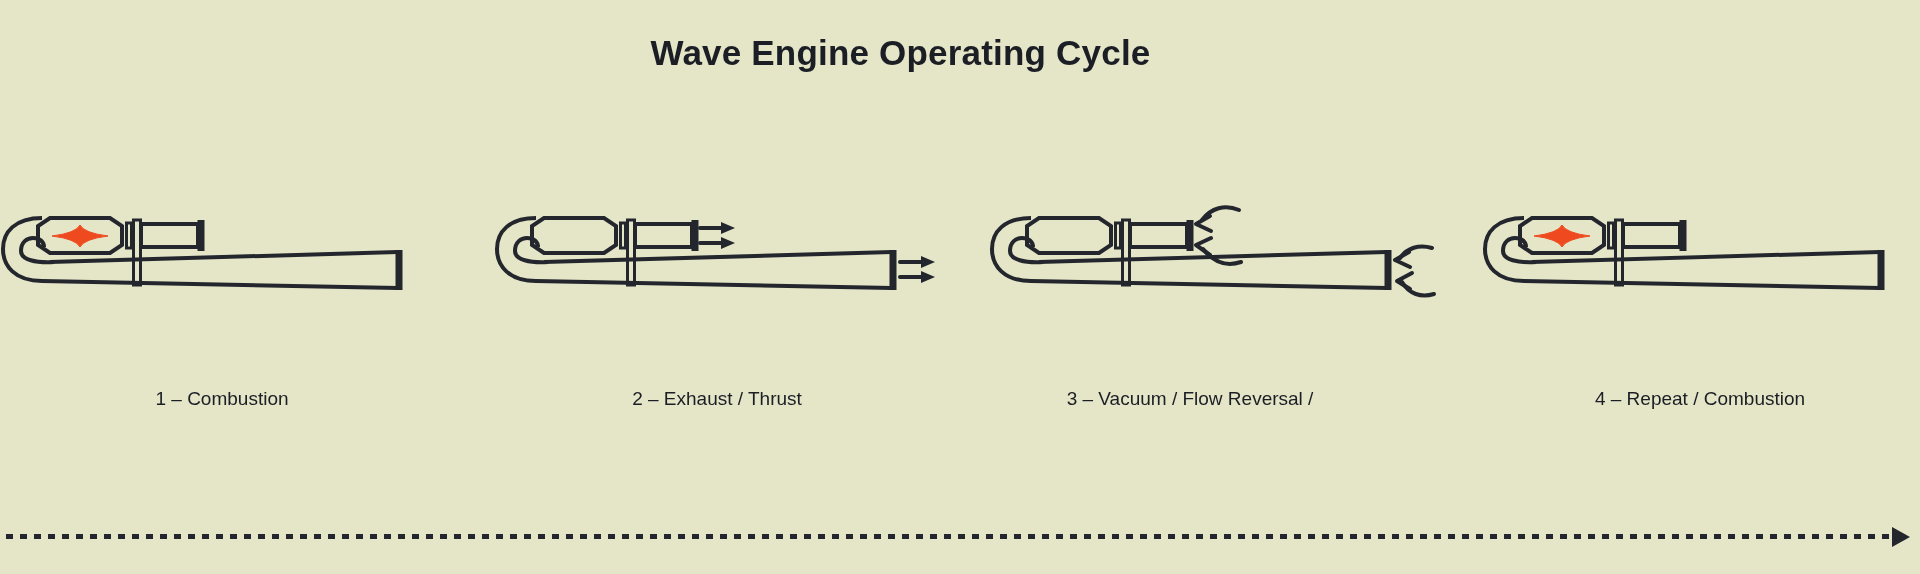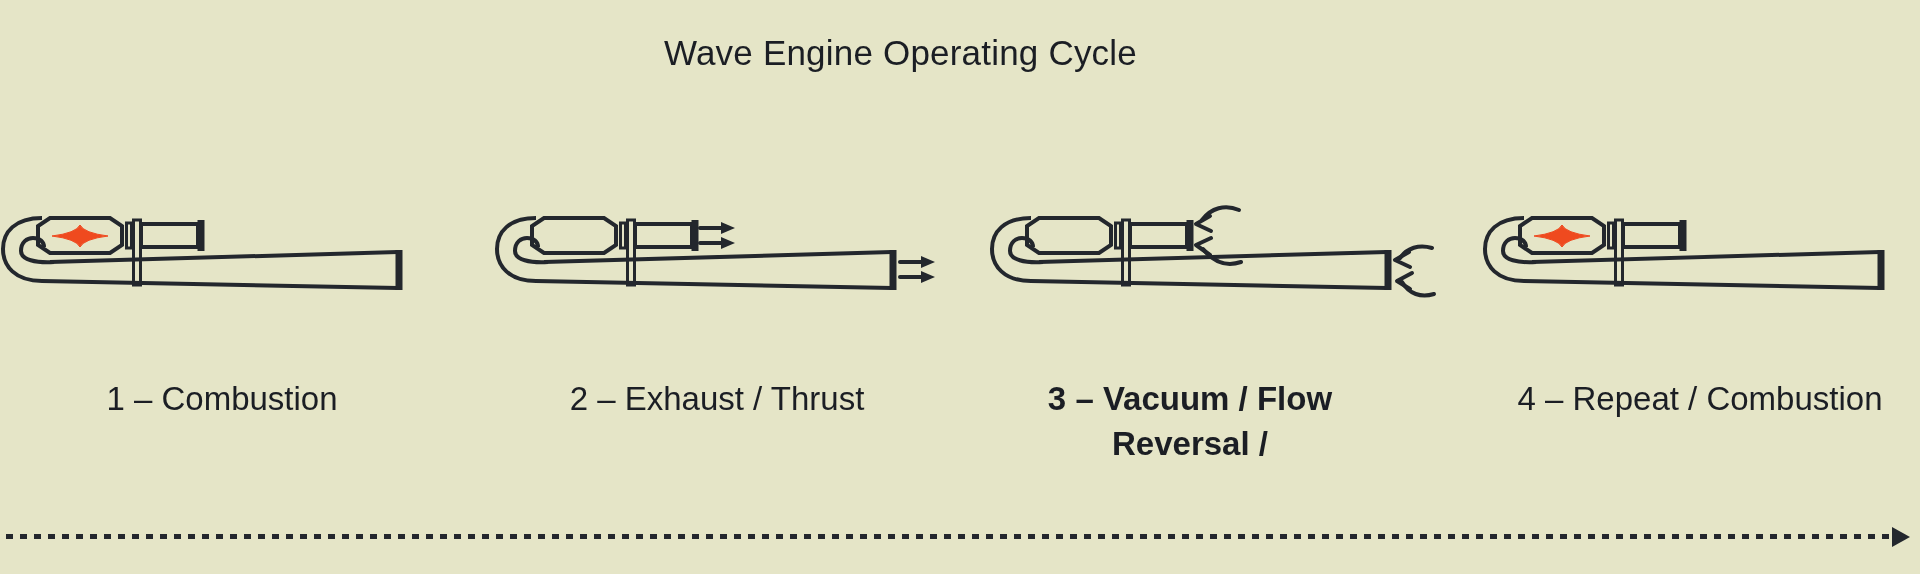--- a/index.html
+++ b/index.html
@@ -13,45 +13,45 @@
   body{
     background:var(--background);
     font-family:"Liberation Sans","DejaVu Sans",sans-serif;
     position:relative;
   }
   .page-title{
     position:absolute;
     top:33px;left:0;width:1801px;
     text-align:center;
     font-size:35px;
-    font-weight:400;
+    font-weight:700;
     color:var(--text);
     letter-spacing:.2px;
   }
   .engine{
     position:absolute;
     top:170px;
     width:470px;height:150px;
   }
   .engine.e1{left:0px;}
   .engine.e2{left:494px;}
   .engine.e3{left:989px;}
   .engine.e4{left:1482px;}
   .caption{
     position:absolute;
     top:376px;
-    font-size:33px;
+    font-size:19px;
     line-height:45px;
     color:var(--text);
     text-align:center;
   }
   .caption span{display:block;}
   .cap1{left:22px;width:400px;}
   .cap2{left:552px;width:330px;}
-  .cap3{left:1005px;width:370px;font-weight:bold;}
+  .cap3{left:1005px;width:370px;}
   .cap4{left:1470px;width:460px;}
   
   .ln{stroke:var(--line);stroke-width:4;fill:none;}
   .thin{stroke:var(--line);stroke-width:3;fill:none;}
   .cap-line{stroke:var(--line);stroke-width:7;fill:none;}
   .spark-shape{fill:var(--spark);stroke:var(--spark);stroke-width:1;}
   .arrow-line{stroke:var(--line);stroke-width:4;fill:none;stroke-linecap:round;}
   .arrow-head{fill:var(--line);stroke:none;}
   .arrow-chev{stroke:var(--line);stroke-width:4;fill:none;stroke-linecap:round;stroke-linejoin:round;}
   

